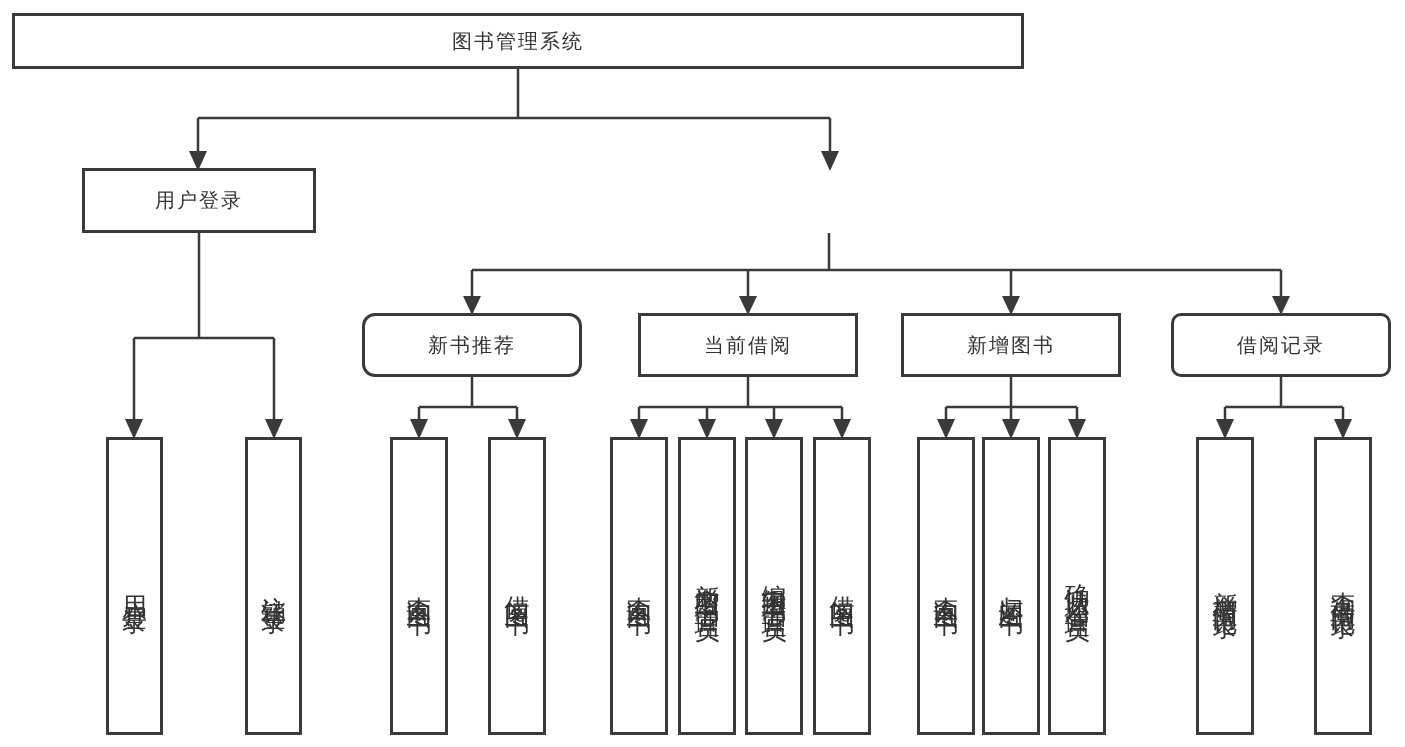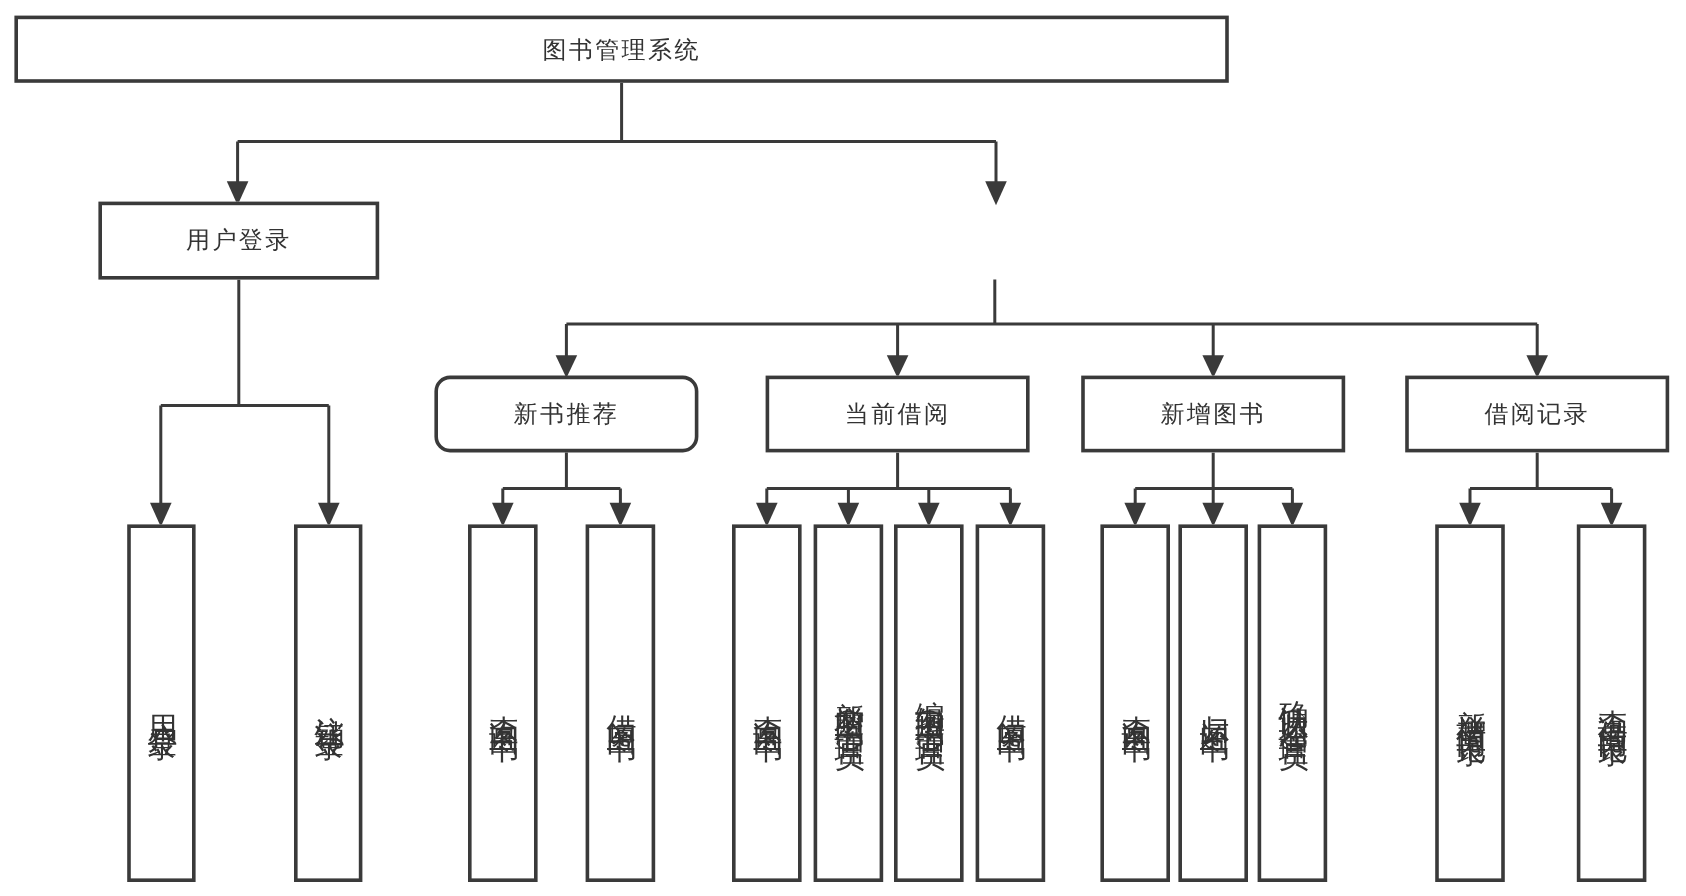--- a/index.html
+++ b/index.html
@@ -72,21 +72,21 @@
 
   <div class="box" style="left:362px;top:313px;width:220px;height:64px;border-radius:13px;">
     <span class="hlabel">新书推荐</span>
   </div>
   <div class="box" style="left:638px;top:313px;width:220px;height:64px;">
     <span class="hlabel">当前借阅</span>
   </div>
   <div class="box" style="left:901px;top:313px;width:220px;height:64px;">
     <span class="hlabel">新增图书</span>
   </div>
-  <div class="box" style="left:1171px;top:313px;width:220px;height:64px;">
+  <div class="box" style="left:1171px;top:313px;width:220px;height:64px;border-radius:10px;">
     <span class="hlabel">借阅记录</span>
   </div>
 
   <div class="box" style="left:106px;top:437px;width:57px;height:298px;">
     <span class="vlabel">用户登录</span>
   </div>
   <div class="box" style="left:245px;top:437px;width:57px;height:298px;">
     <span class="vlabel">注销登录</span>
   </div>
 

